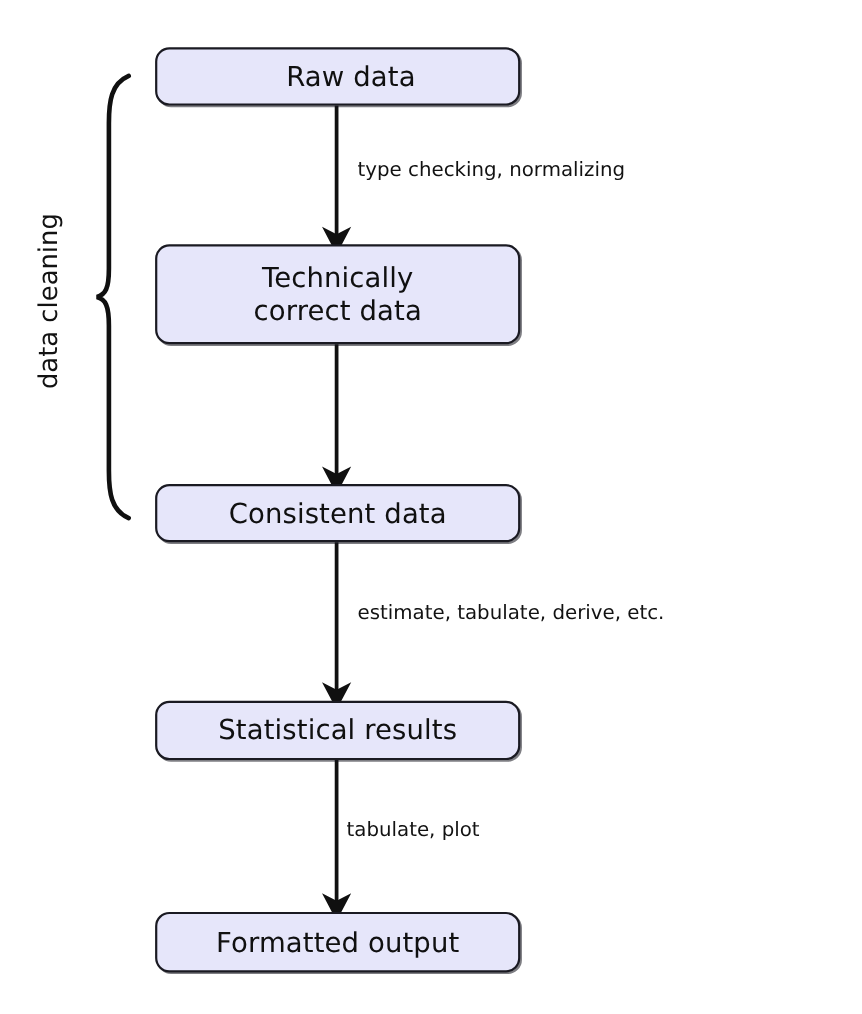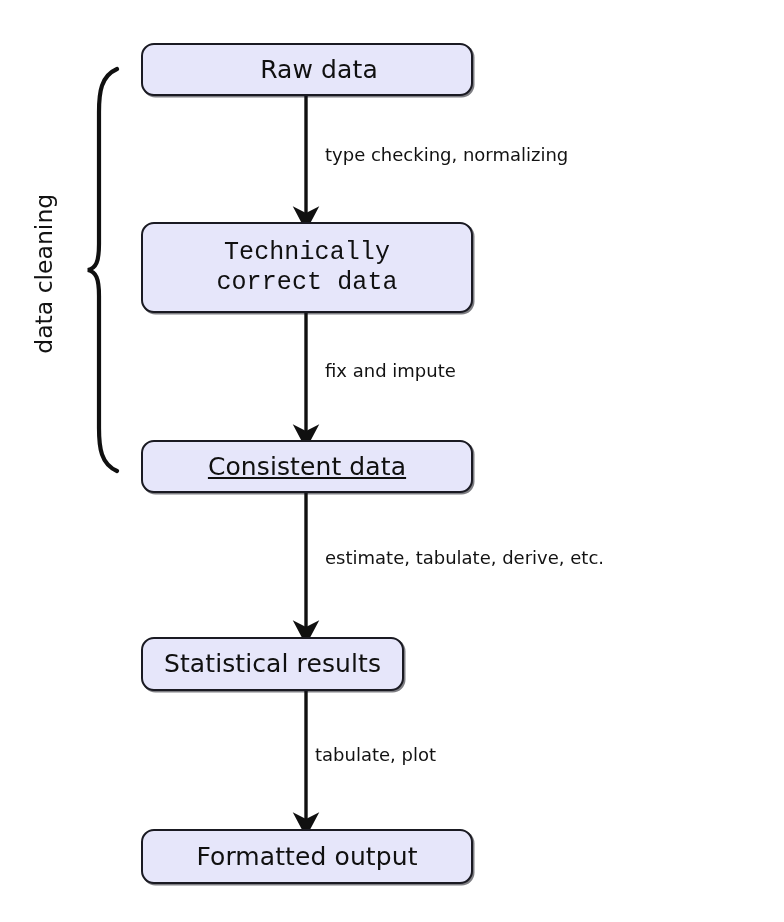--- a/index.html
+++ b/index.html
@@ -86,40 +86,39 @@
              C99,262 96,268 88,270
              C96,272 99,278 99,296
              L99,428
              C99,448 101,464 117,471" fill="none" stroke="#101010" stroke-width="4.2" stroke-linecap="round"></path>
   </svg>
 
   <div class="node-box" style="left:141px; top:43px; width:332px; height:53px;padding-left:24px;">
     <span class="node-label">Raw data</span>
   </div>
 
-  <div class="node-box" style="left:141px; top:222px; width:332px; height:91px;font-family:Liberation Mono, monospace;">
+  <div class="node-box" style="left:141px; top:222px; width:332px; height:91px;">
     <span class="node-label">Technically
 correct data</span>
   </div>
 
-  <div class="node-box" style="left:141px; top:440px; width:332px; height:53px;text-decoration:underline;">
+  <div class="node-box" style="left:141px; top:440px; width:332px; height:53px;">
     <span class="node-label">Consistent data</span>
   </div>
 
-  <div class="node-box" style="left:141px; top:637px; width:263px; height:54px;">
+  <div class="node-box" style="left:141px; top:637px; width:332px; height:54px;">
     <span class="node-label">Statistical results</span>
   </div>
 
   <div class="node-box" style="left:141px; top:829px; width:332px; height:55px;">
     <span class="node-label">Formatted output</span>
   </div>
 
   <div class="edge-label" style="left:325px; top:146px;">type checking, normalizing</div>
 
-  <div class="edge-label" style="left:325px; top:362px;">fix and impute</div>
 
   <div class="edge-label" style="left:325px; top:549px;">estimate, tabulate, derive, etc.</div>
 
   <div class="edge-label" style="left:315px; top:746px;">tabulate, plot</div>
 
   <div class="brace-label" style="left:-43px; top:262px; width:176px; text-align:center;">data cleaning</div>
 
 </div>
 
 </body></html>

